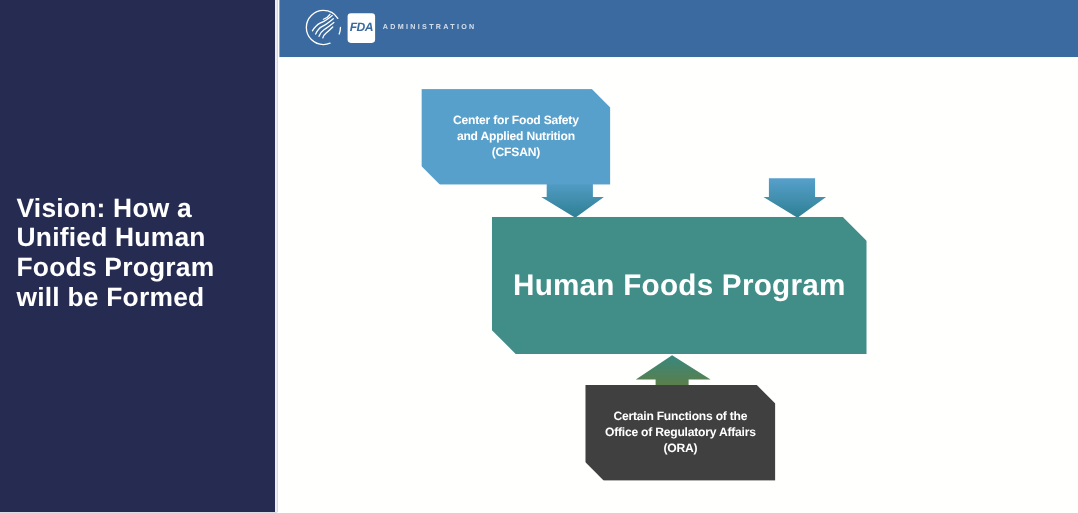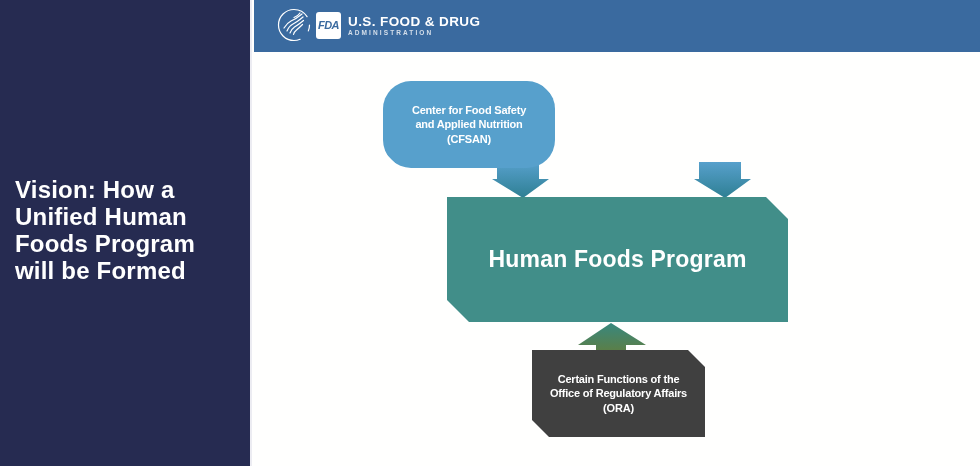--- a/index.html
+++ b/index.html
@@ -18,23 +18,23 @@
   .wordmark{margin-left:7px;color:#ffffff;}
   .wordmark-main{font-size:13.5px;font-weight:bold;letter-spacing:0.4px;line-height:15px;}
   .wordmark-sub{font-size:6.5px;font-weight:bold;letter-spacing:2.1px;line-height:8px;color:rgba(255,255,255,0.78);}
 
   
   .canvas{position:absolute;left:254px;top:52px;width:726px;height:414px;background:#fffffe;}
   .node{position:absolute;display:flex;align-items:center;justify-content:center;text-align:center;color:#ffffff;font-weight:bold;}
   .snip17{clip-path:polygon(0 0,calc(100% - 17px) 0,100% 17px,100% 100%,17px 100%,0 calc(100% - 17px));}
   .snip22{clip-path:polygon(0 0,calc(100% - 22px) 0,100% 22px,100% 100%,22px 100%,0 calc(100% - 22px));}
   .node-small{font-size:11px;line-height:14.5px;letter-spacing:-0.2px;white-space:pre-line;}
-  .node-cfsan{left:129px;top:29px;width:172px;height:87px;border-radius:28px;}
+  .node-cfsan{left:129px;top:29px;width:172px;height:87px;}
   .node-ofpr{left:428px;top:29px;width:172px;height:87px;}
-  .node-hfp{left:193px;top:145px;width:341px;height:125px;font-size:23px;letter-spacing:0.2px;}
+  .node-hfp{left:193px;top:145px;width:341px;height:125px;font-size:27px;letter-spacing:0.2px;}
   .node-ora{left:278px;top:298px;width:173px;height:87px;}
   .arrow-layer{position:absolute;left:0;top:0;width:726px;height:414px;pointer-events:none;}
 </style>
 </head>
 <body>
 
 <div class="stage">
 
   <aside class="sidebar">
     <h1 class="slide-title">Vision: How a
@@ -52,21 +52,20 @@
           <path d="M27,10 Q21,15 17,17 Q13,19 11,24"></path>
           <path d="M27.5,13.5 Q22,18 18.5,20 Q15.5,22 14,26"></path>
           <path d="M26.5,17.5 Q23,21 20.5,23 Q18,25 17.5,27.5"></path>
           <path d="M24,6 Q22,9 18,10.5"></path>
         </g>
       </svg>
       <div class="fda-badge">
         <span>FDA</span>
       </div>
       <div class="wordmark">
-        <div class="wordmark-main">U.S. FOOD &amp; DRUG</div>
         <div class="wordmark-sub">ADMINISTRATION</div>
       </div>
     </div>
   </header>
 
   <main class="canvas">
 
     <svg class="arrow-layer" viewBox="0 0 726 414">
       <defs>
         <linearGradient id="gradDown" x1="0" y1="0" x2="0" y2="1">

